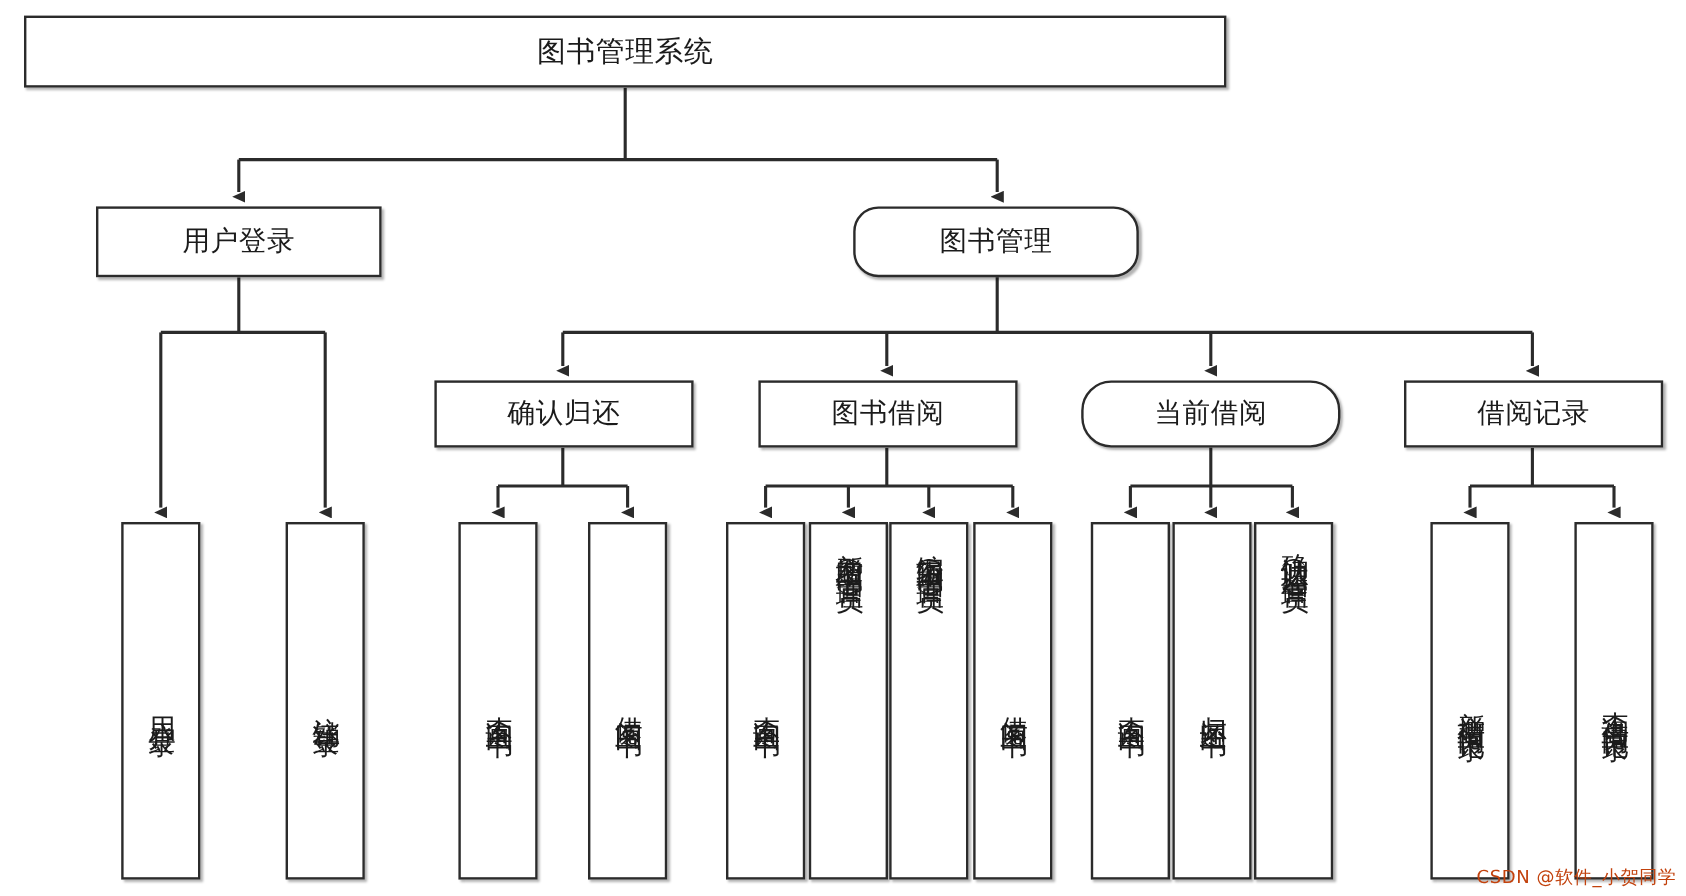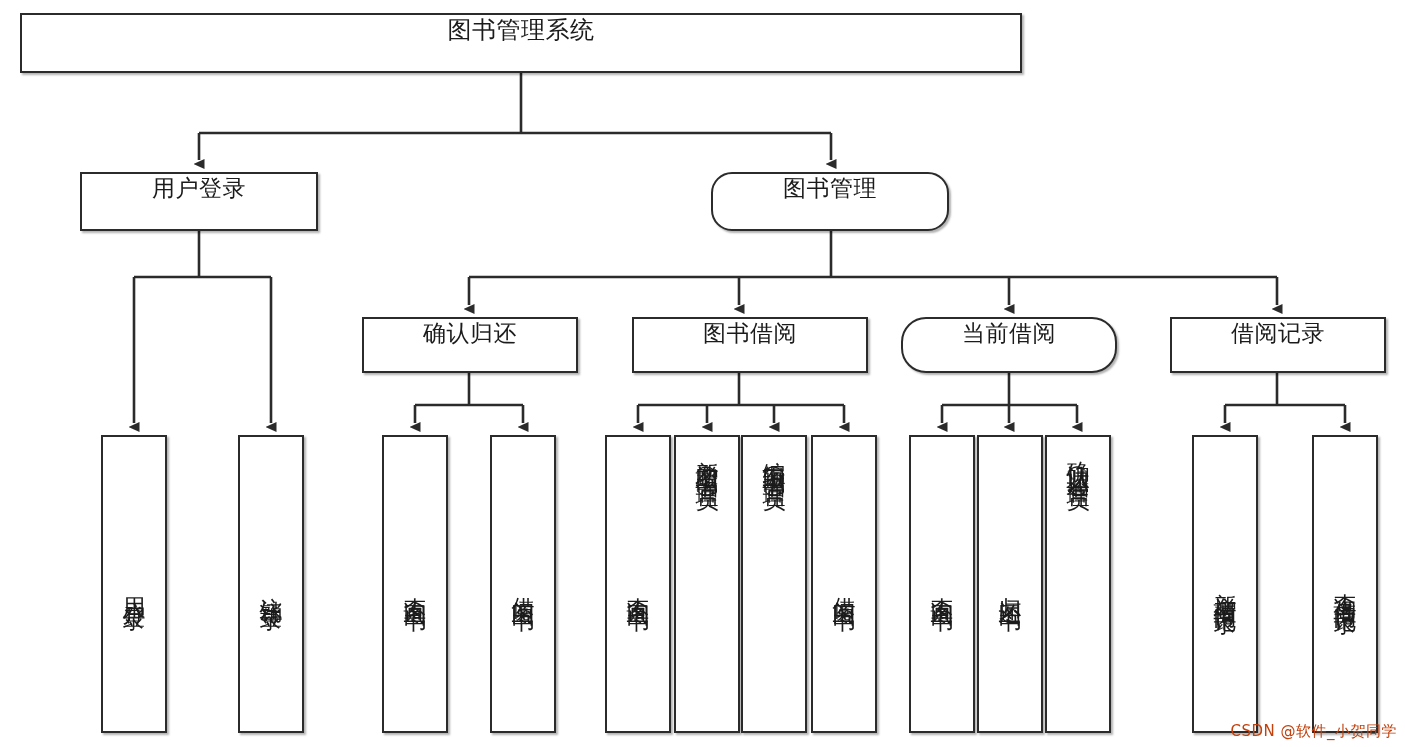--- a/index.html
+++ b/index.html
@@ -26,21 +26,21 @@
     height: 747px;
     pointer-events: none;
   }
   .node {
     position: absolute;
     box-sizing: border-box;
     background: #ffffff;
     border: 2px solid #2b2b2b;
     box-shadow: 2px 2px 2px rgba(0,0,0,0.30);
     display: flex;
-    align-items: flex-start;
+    align-items: center;
     justify-content: center;
     color: #1b1b1b;
     z-index: 2;
   }
   .node-label {
     display: block;
     text-align: center;
     line-height: 1.25;
     letter-spacing: 0.5px;
   }
@@ -141,21 +141,21 @@
   <div class="node horiz" style="left:80px; top:172px; width:238px; height:59px;">
     <span class="node-label">用户登录</span>
   </div>
   <div class="node horiz" style="left:711px; top:172px; width:238px; height:59px;border-radius:21px;">
     <span class="node-label">图书管理</span>
   </div>
 
   <div class="node horiz" style="left:362px; top:317px; width:216px; height:56px;">
     <span class="node-label">确认归还</span>
   </div>
-  <div class="node horiz" style="left:632px; top:317px; width:236px; height:56px;">
+  <div class="node horiz" style="left:632px; top:317px; width:216px; height:56px;">
     <span class="node-label">图书借阅</span>
   </div>
   <div class="node horiz" style="left:901px; top:317px; width:216px; height:56px;border-radius:25px;">
     <span class="node-label">当前借阅</span>
   </div>
   <div class="node horiz" style="left:1170px; top:317px; width:216px; height:56px;">
     <span class="node-label">借阅记录</span>
   </div>
 
   <div class="node vert mid" style="left:101px; top:435px; width:66px; height:298px;">

